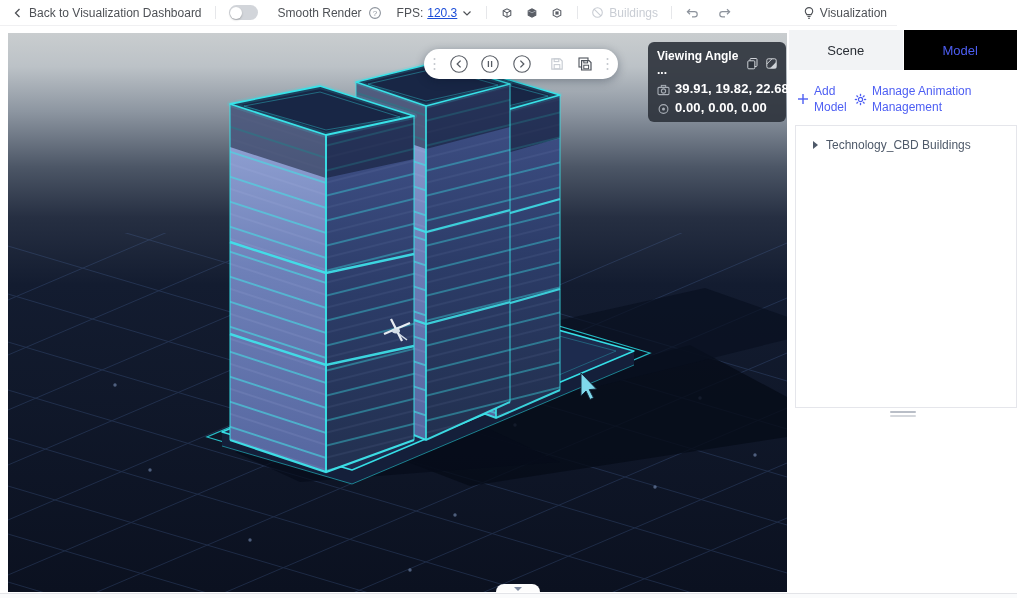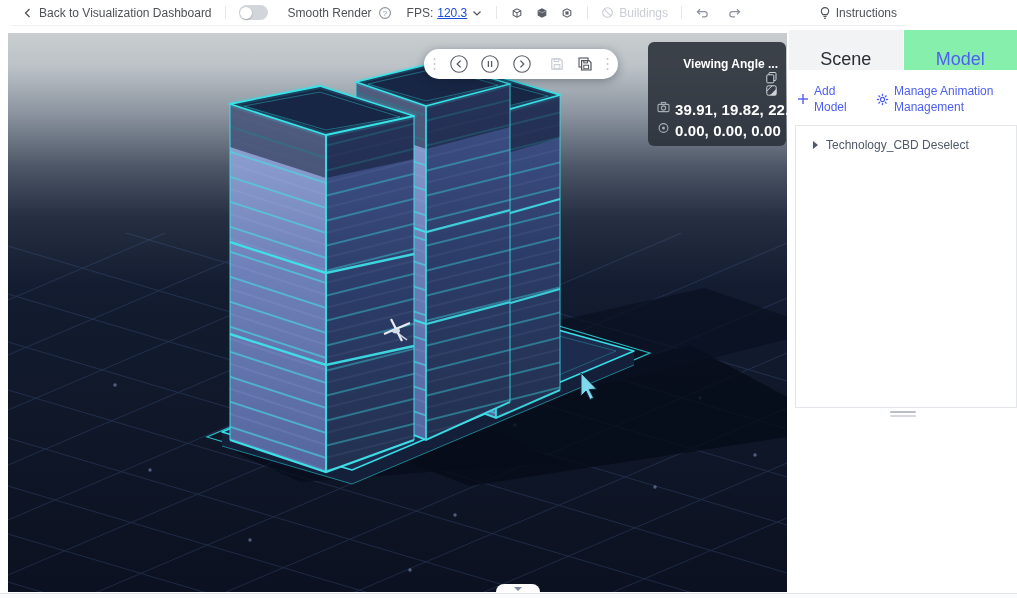--- a/index.html
+++ b/index.html
@@ -1,21 +1,21 @@
 <!DOCTYPE html>
 <html><head>
 <meta charset="utf-8">
 <style>
   * { margin:0; padding:0; box-sizing:border-box; }
   html,body { width:1017px; height:598px; background:#fff; overflow:hidden;
     font-family:"Liberation Sans","DejaVu Sans",sans-serif; font-size:12px; color:#4e5156; }
   svg { display:block; }
 
   
-  .topbar { position:absolute; left:10px; top:0; width:897px; height:26px; background:#fff;
+  .topbar { position:absolute; left:0; top:0; width:897px; height:26px; background:#fff;
     border-bottom:1px solid #f0f0f2; display:flex; align-items:center; padding:0 10px 0 12px; }
   .tb-item { display:flex; align-items:center; gap:5px; cursor:pointer; white-space:nowrap; }
   .tb-divider { width:1px; height:13px; background:#e6e7ea; margin:0 13px; }
   .toggle { width:29px; height:15px; border-radius:8px; background:#d2d5da; position:relative; cursor:pointer; }
   .toggle .knob { position:absolute; left:1.5px; top:1.5px; width:12px; height:12px; border-radius:50%;
     background:#fff; box-shadow:0 1px 2px rgba(0,0,0,.25); }
   .muted { color:#c9cdd4; }
   .fps-group { display:flex; align-items:center; gap:4px; cursor:pointer;text-align:right; }
   .cube-btns { display:flex; align-items:center; gap:11px; }
   .spacer { flex:1; }
@@ -26,40 +26,40 @@
 
   
   .pill { position:absolute; left:424px; top:49px; width:194px; height:30px; background:#fff; border-radius:16px;
     box-shadow:0 2px 10px rgba(10,20,40,.35); display:flex; align-items:center; justify-content:space-between;
     padding:0 8px; z-index:5; }
   .pill .pbtn { display:flex; align-items:center; justify-content:center; cursor:pointer; }
 
   
   .vpanel { position:absolute; left:648px; top:42px; width:138px; background:rgba(44,50,59,.9); border-radius:6px;
     padding:7px 8px 7px 9px; color:#fff; z-index:6; }
-  .vpanel .vrow { display:flex; align-items:flex-start; gap:5px; margin-top:4px; font-size:15px; font-weight:700;
+  .vpanel .vrow { display:flex; align-items:flex-end; gap:5px; margin-top:4px; font-size:13px; font-weight:700;
     letter-spacing:.1px; white-space:nowrap; }
-  .vpanel .vtitle { display:flex; align-items:flex-end; margin-top:8px; font-weight:700;flex-direction:column; }
+  .vpanel .vtitle { display:flex; align-items:center; margin-top:0; font-weight:700; }
   .vpanel .vtitle .t { flex:1; }
   .vpanel .vtitle svg { cursor:pointer; margin-left:6px; }
 
   
   .expander { position:absolute; left:496px; top:584px; width:44px; height:8px; background:#fdfdfd;
     border-radius:8px 8px 0 0; z-index:5; display:flex; align-items:center; justify-content:center; cursor:pointer; }
   .expander .tri { width:0; height:0; border-left:4px solid transparent; border-right:4px solid transparent;
     border-top:4px solid #7e8aa0; margin-top:2px; }
 
   
   .sidebar { position:absolute; left:789px; top:30px; width:228px; height:568px; background:#fff; }
   .tabs { display:flex; height:40px; }
-  .tab { flex:1; display:flex; align-items:flex-end; justify-content:center; background:#f2f3f5; color:#2a2e35;
-    font-size:18px; cursor:pointer; border-right:1px solid #fff; }
+  .tab { flex:1; display:flex; align-items:center; justify-content:center; background:#f2f3f5; color:#2a2e35;
+    font-size:13px; cursor:pointer; border-right:1px solid #fff; }
   .tab:last-child { border-right:none; }
-  .tab.active { background:#86efac; color:#4d5ef3; }
-  .actions { display:flex; align-items:flex-start; gap:22px; padding:13px 10px 8px 8px; }
+  .tab.active { background:#000000; color:#4d5ef3; }
+  .actions { display:flex; align-items:flex-start; padding:13px 10px 8px 8px; }
   .action { display:flex; align-items:center; gap:5px; color:#4d5ef3; cursor:pointer; line-height:1.35; }
   .action .action-label { width:40px; }
   .action .action-label.wide { width:112px; }
   .tree-box { margin:2px 0 0 6px; width:222px; height:283px; border:1px solid #e5e6eb; background:#fff; }
   .tree-item { display:flex; align-items:center; gap:8px; padding:12px 0 0 17px; color:#4e5969; cursor:pointer; }
   .tree-caret { width:0; height:0; border-left:5px solid #4e5969; border-top:4px solid transparent;
     border-bottom:4px solid transparent; }
   .resize-handle { width:26px; margin:3px auto 0; cursor:row-resize; }
   .resize-handle .bar { height:2px; background:#b9bec7; margin-bottom:2px; border-radius:1px; }
   .resize-handle .bar.light { background:#d4d7dc; }
@@ -127,21 +127,21 @@
       <path d="M10 3.2 L12.6 5.7 L10 8.2" stroke="#8d939c" stroke-width="1.2" fill="none"></path>
       <path d="M12.6 5.7 h-7.2 a2.6 2.6 0 0 0 0 5.2 h2.6" stroke="#8d939c" stroke-width="1.2" fill="none"></path>
     </svg>
   <div class="spacer"></div>
   <div class="instructions">
     <svg class="icon" width="14" height="14" viewBox="0 0 14 14">
         <path d="M7 1.6 a3.7 3.7 0 0 1 3.7 3.7 c0 1.6-1.1 2.3-1.5 3.3 h-4.4 c-.4-1-1.5-1.7-1.5-3.3 A3.7 3.7 0 0 1 7 1.6 Z" stroke="#4e5156" stroke-width="1.1" fill="none"></path>
         <line x1="5.4" y1="10.4" x2="8.6" y2="10.4" stroke="#4e5156" stroke-width="1.1"></line>
         <line x1="6" y1="12.2" x2="8" y2="12.2" stroke="#4e5156" stroke-width="1.1"></line>
       </svg>
-    <span>Instructions</span>
+    <span>Visualization</span>
   </div>
 </div>
 
 <div class="viewport">
   <svg width="779" height="559" viewBox="8 33 779 559">
     <defs>
       <linearGradient id="sky" x1="0" y1="0" x2="0" y2="1">
         <stop offset="0" stop-color="#c9cdcf"></stop>
           <stop offset=".06" stop-color="#bcc2c7"></stop>
         <stop offset=".14" stop-color="#8d96a1"></stop>
@@ -394,21 +394,21 @@
             <line x1="10.5" y1="2.5" x2="9" y2="4"></line>
             <line x1="4" y1="9" x2="2.5" y2="10.5"></line>
           </g>
         </svg>
       <span class="action-label wide">Manage Animation Management</span>
     </div>
   </div>
   <div class="tree-box">
     <div class="tree-item">
       <span class="tree-caret"></span>
-      <span>Technology_CBD Deselect</span>
+      <span>Technology_CBD Buildings</span>
     </div>
   </div>
   <div class="resize-handle">
     <div class="bar"></div>
     <div class="bar light"></div>
   </div>
 </div>
 
 <div class="bottom-strip"></div>
 

